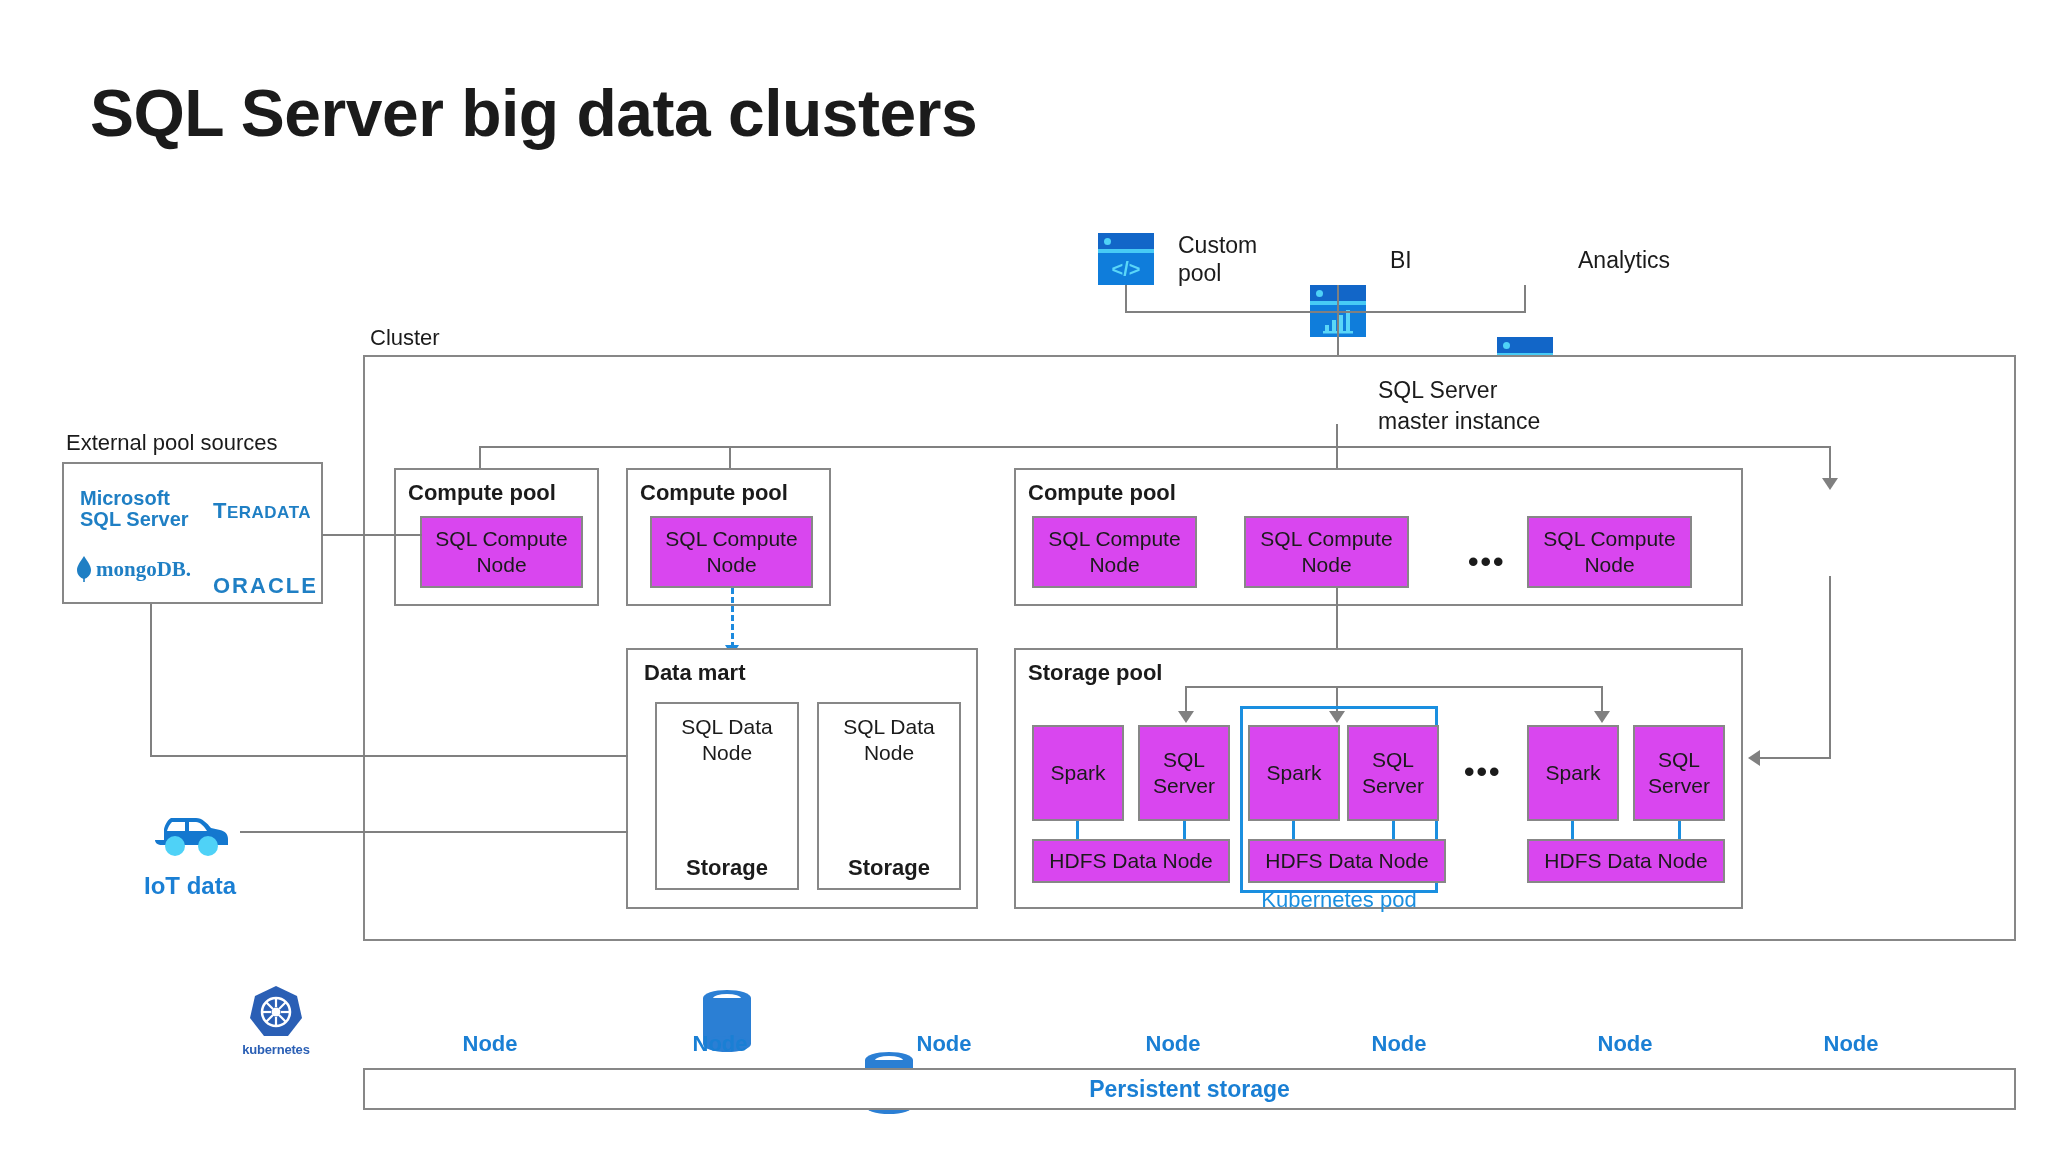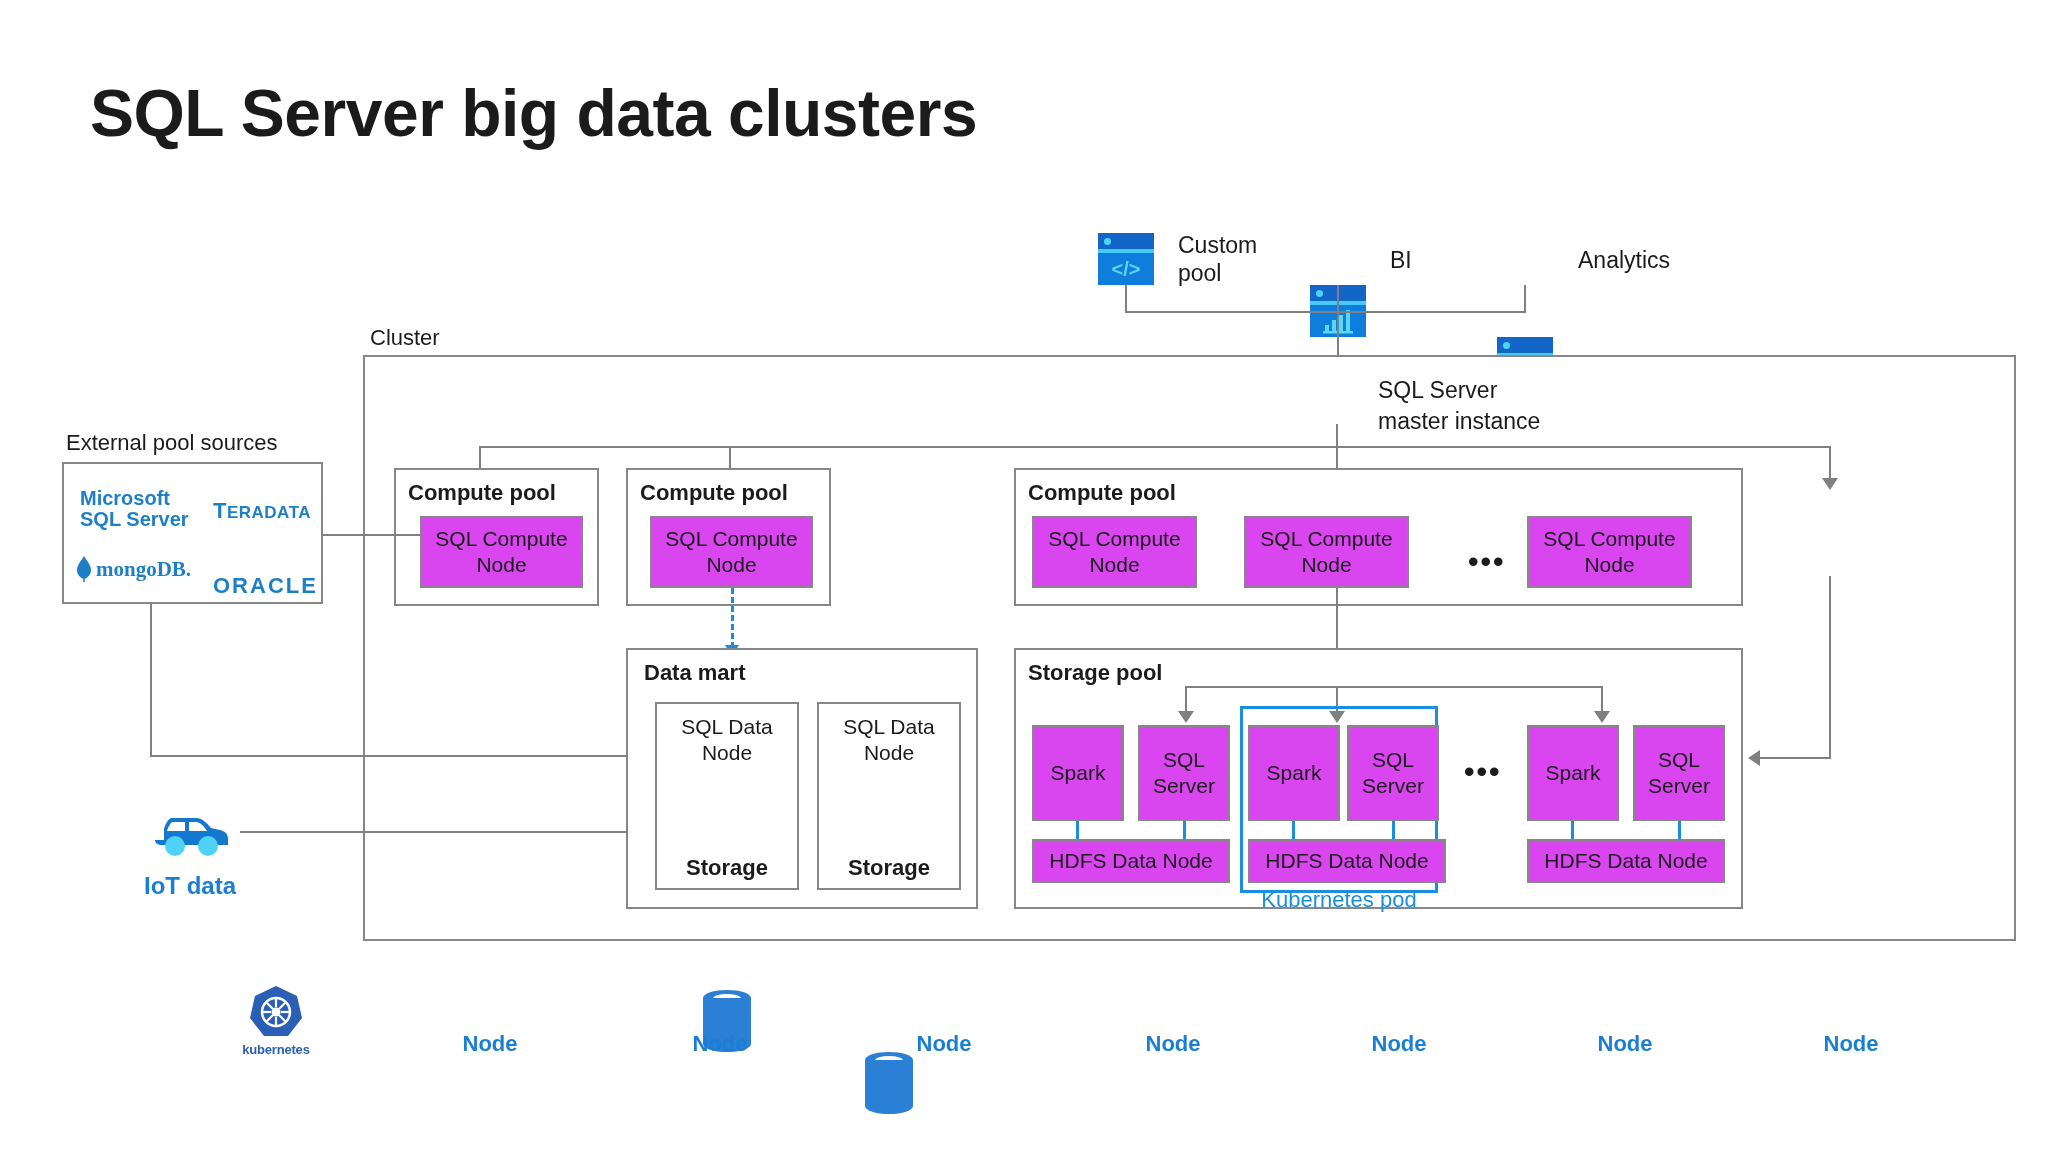--- a/index.html
+++ b/index.html
@@ -367,14 +367,17 @@
   <div class="abs node-label" style="left:894px; top:1031px; width:100px;">Node</div>
 
   <div class="abs node-label" style="left:1123px; top:1031px; width:100px;">Node</div>
 
   <div class="abs node-label" style="left:1349px; top:1031px; width:100px;">Node</div>
 
   <div class="abs node-label" style="left:1575px; top:1031px; width:100px;">Node</div>
 
   <div class="abs node-label" style="left:1801px; top:1031px; width:100px;">Node</div>
 
+  <div class="abs persist-bar" style="left:363px; top:1068px; width:1653px; height:42px;">
+    <span>Persistent storage</span>
+  </div>
 
 </div>
 
 </body></html>

